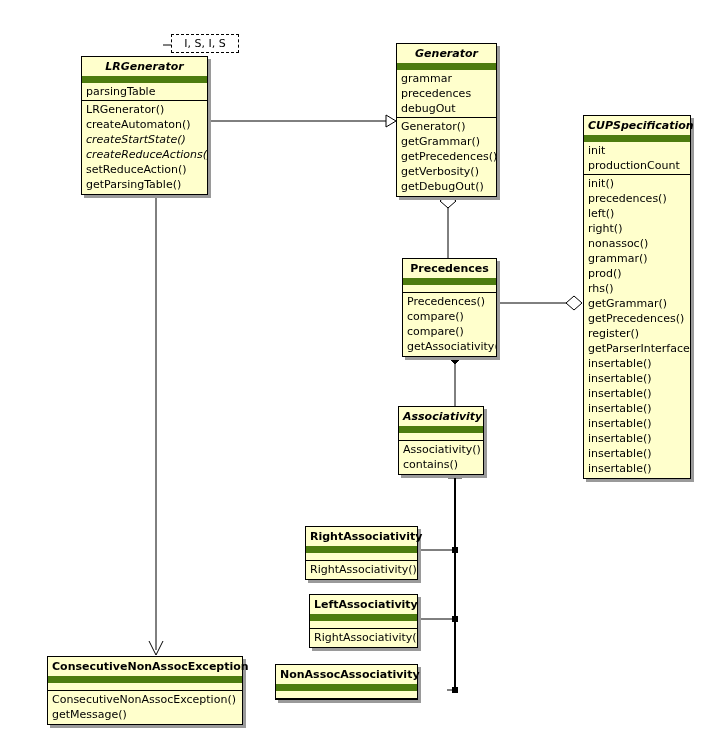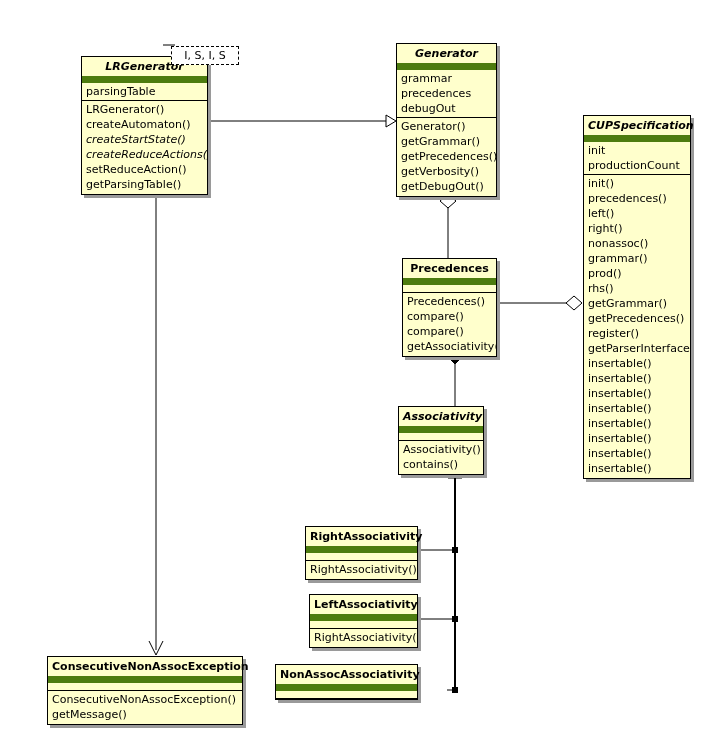--- a/index.html
+++ b/index.html
@@ -72,21 +72,20 @@
     position: absolute;
     border: 1px dashed #000000;
     background: #ffffff;
     font-size: 11px;
     line-height: 13px;
     padding: 2px 6px;
     text-align: center;
     white-space: nowrap;
     z-index: 6;
     box-sizing: border-box;
-    margin-top: 12px;
   }
 </style>
 </head>
 <body>
 
 <div id="canvas">
 
   <svg id="edges" viewBox="0 0 705 734" xmlns="http://www.w3.org/2000/svg">
 
     <line x1="163" y1="45" x2="175" y2="45" stroke="#000" stroke-width="1"></line>

